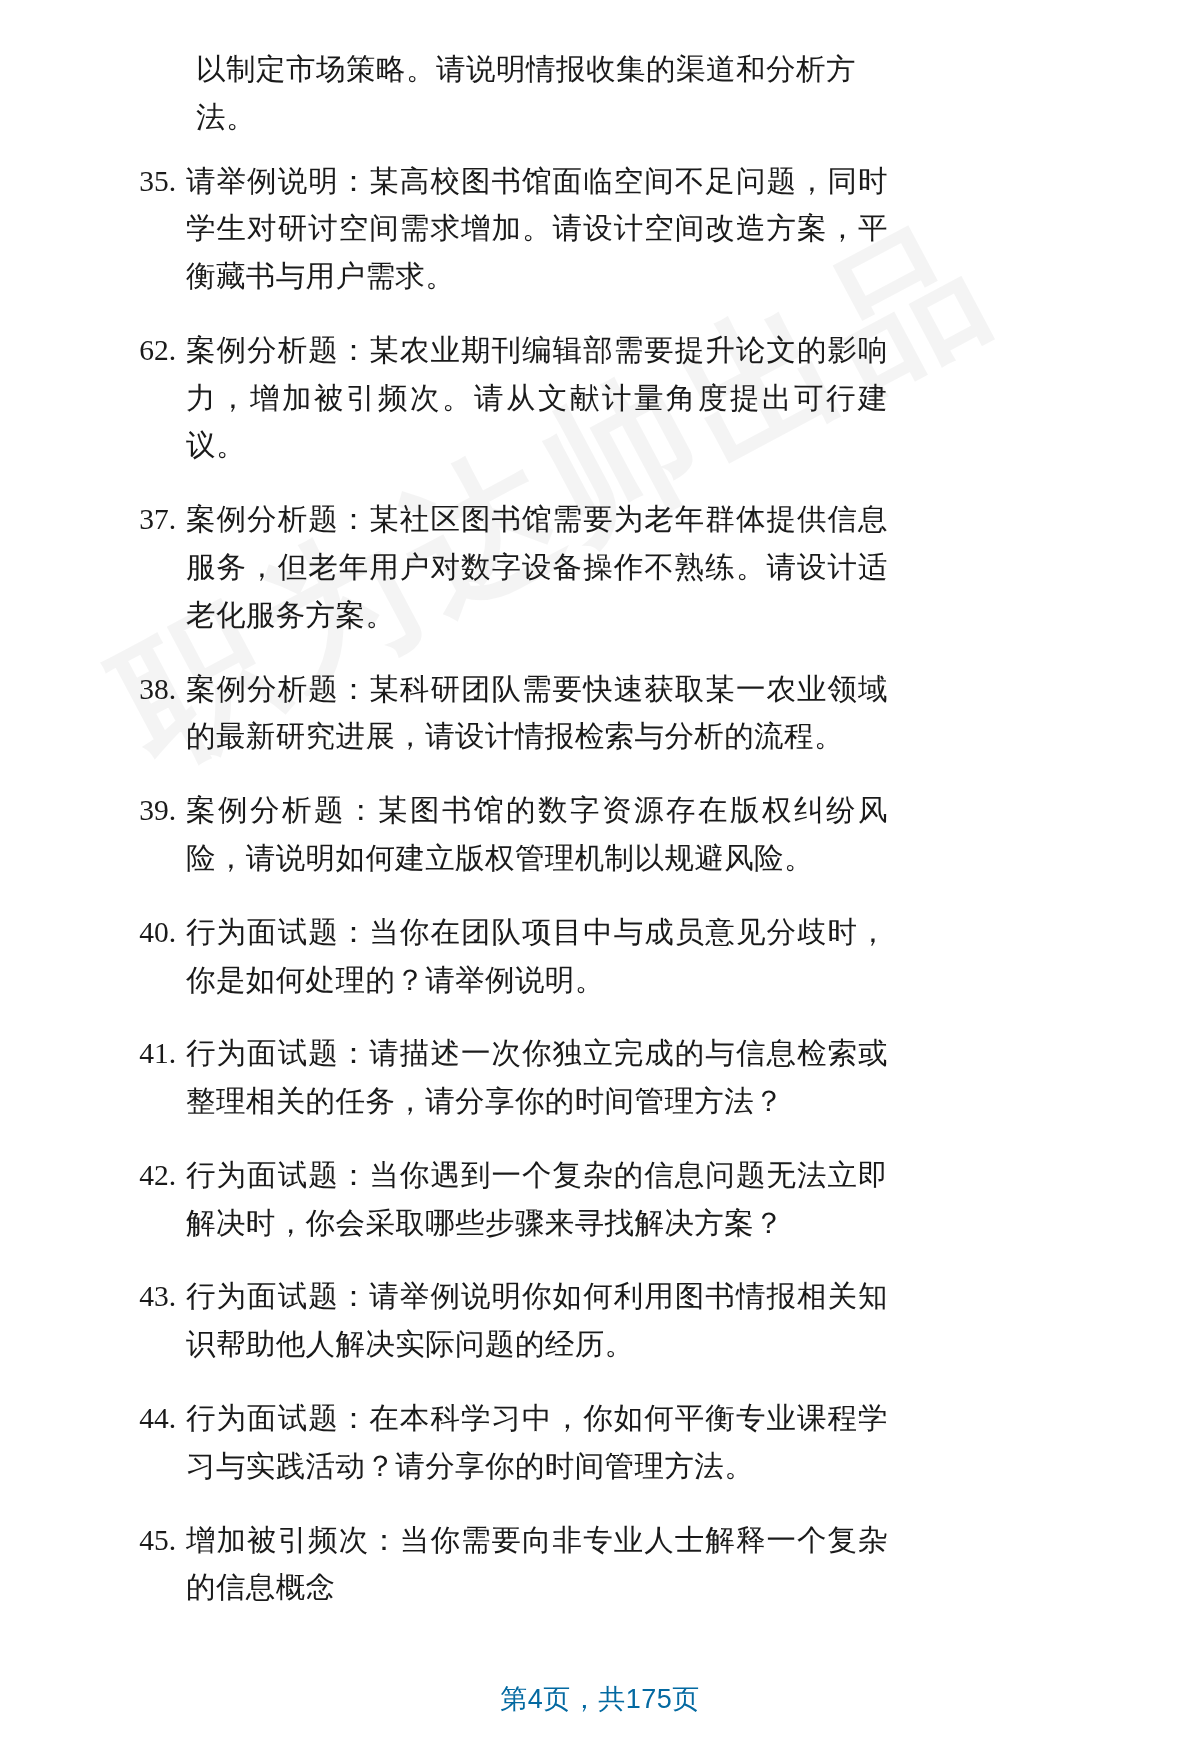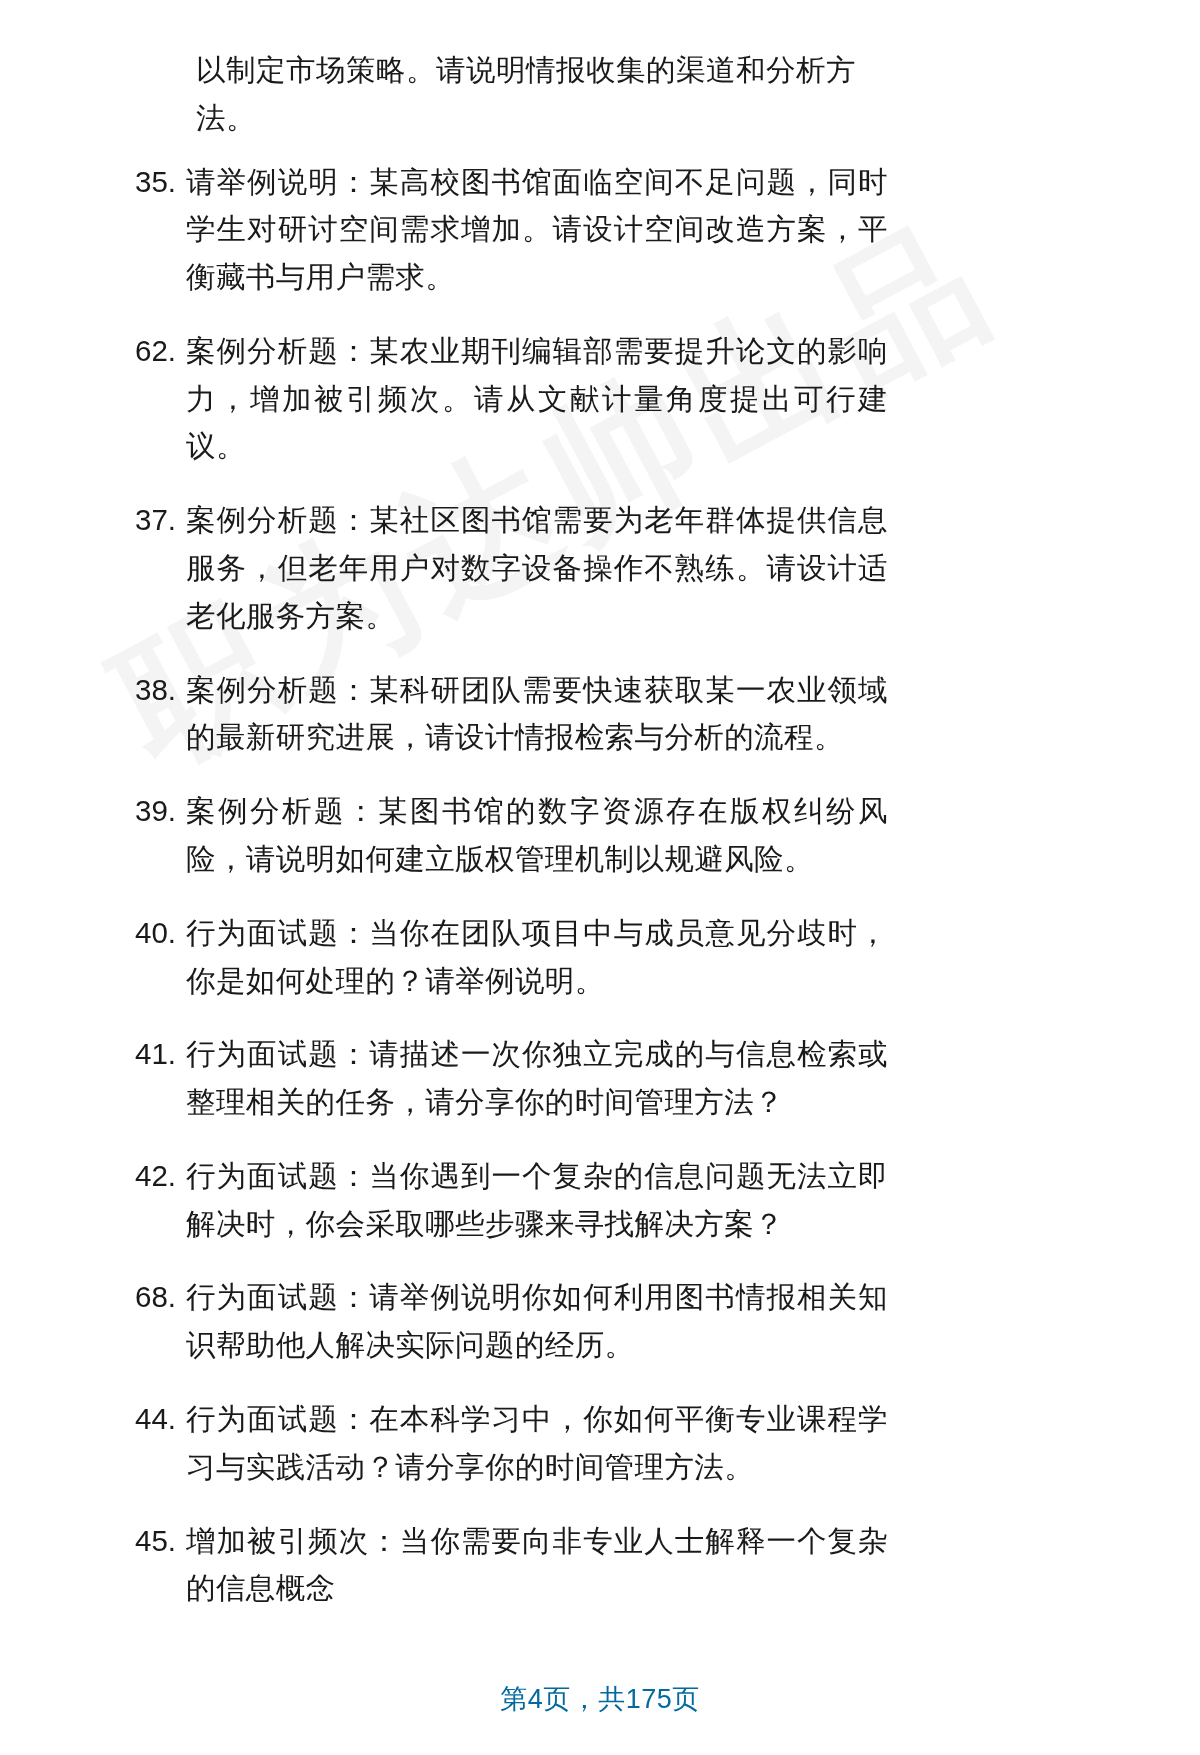--- a/index.html
+++ b/index.html
@@ -32,20 +32,21 @@
     line-height: 1.25;
     white-space: nowrap;
   }
   .content {
     position: absolute;
     left: 0;
     top: 0;
     width: 1016px;
     padding: 46px 128px 0 128px;
     box-sizing: border-box;
+    font-family: Liberation Serif, serif;
   }
   .cont-line {
     font-size: 29.5px;
     line-height: 1.62;
     letter-spacing: 0.5px;
     text-indent: 0;
     margin: 0 0 16px 0;
     padding-left: 68px;
   }
   .qitem {
@@ -127,21 +128,21 @@
       <span class="qnum">41.</span>
       <span class="qtext">行为面试题：请描述一次你独立完成的与信息检索或整理相关的任务，请分享你的时间管理方法？</span>
     </div>
 
     <div class="qitem">
       <span class="qnum">42.</span>
       <span class="qtext">行为面试题：当你遇到一个复杂的信息问题无法立即解决时，你会采取哪些步骤来寻找解决方案？</span>
     </div>
 
     <div class="qitem">
-      <span class="qnum">68.</span>
+      <span class="qnum">43.</span>
       <span class="qtext">行为面试题：请举例说明你如何利用图书情报相关知识帮助他人解决实际问题的经历。</span>
     </div>
 
     <div class="qitem">
       <span class="qnum">44.</span>
       <span class="qtext">行为面试题：在本科学习中，你如何平衡专业课程学习与实践活动？请分享你的时间管理方法。</span>
     </div>
 
     <div class="qitem">
       <span class="qnum">45.</span>

